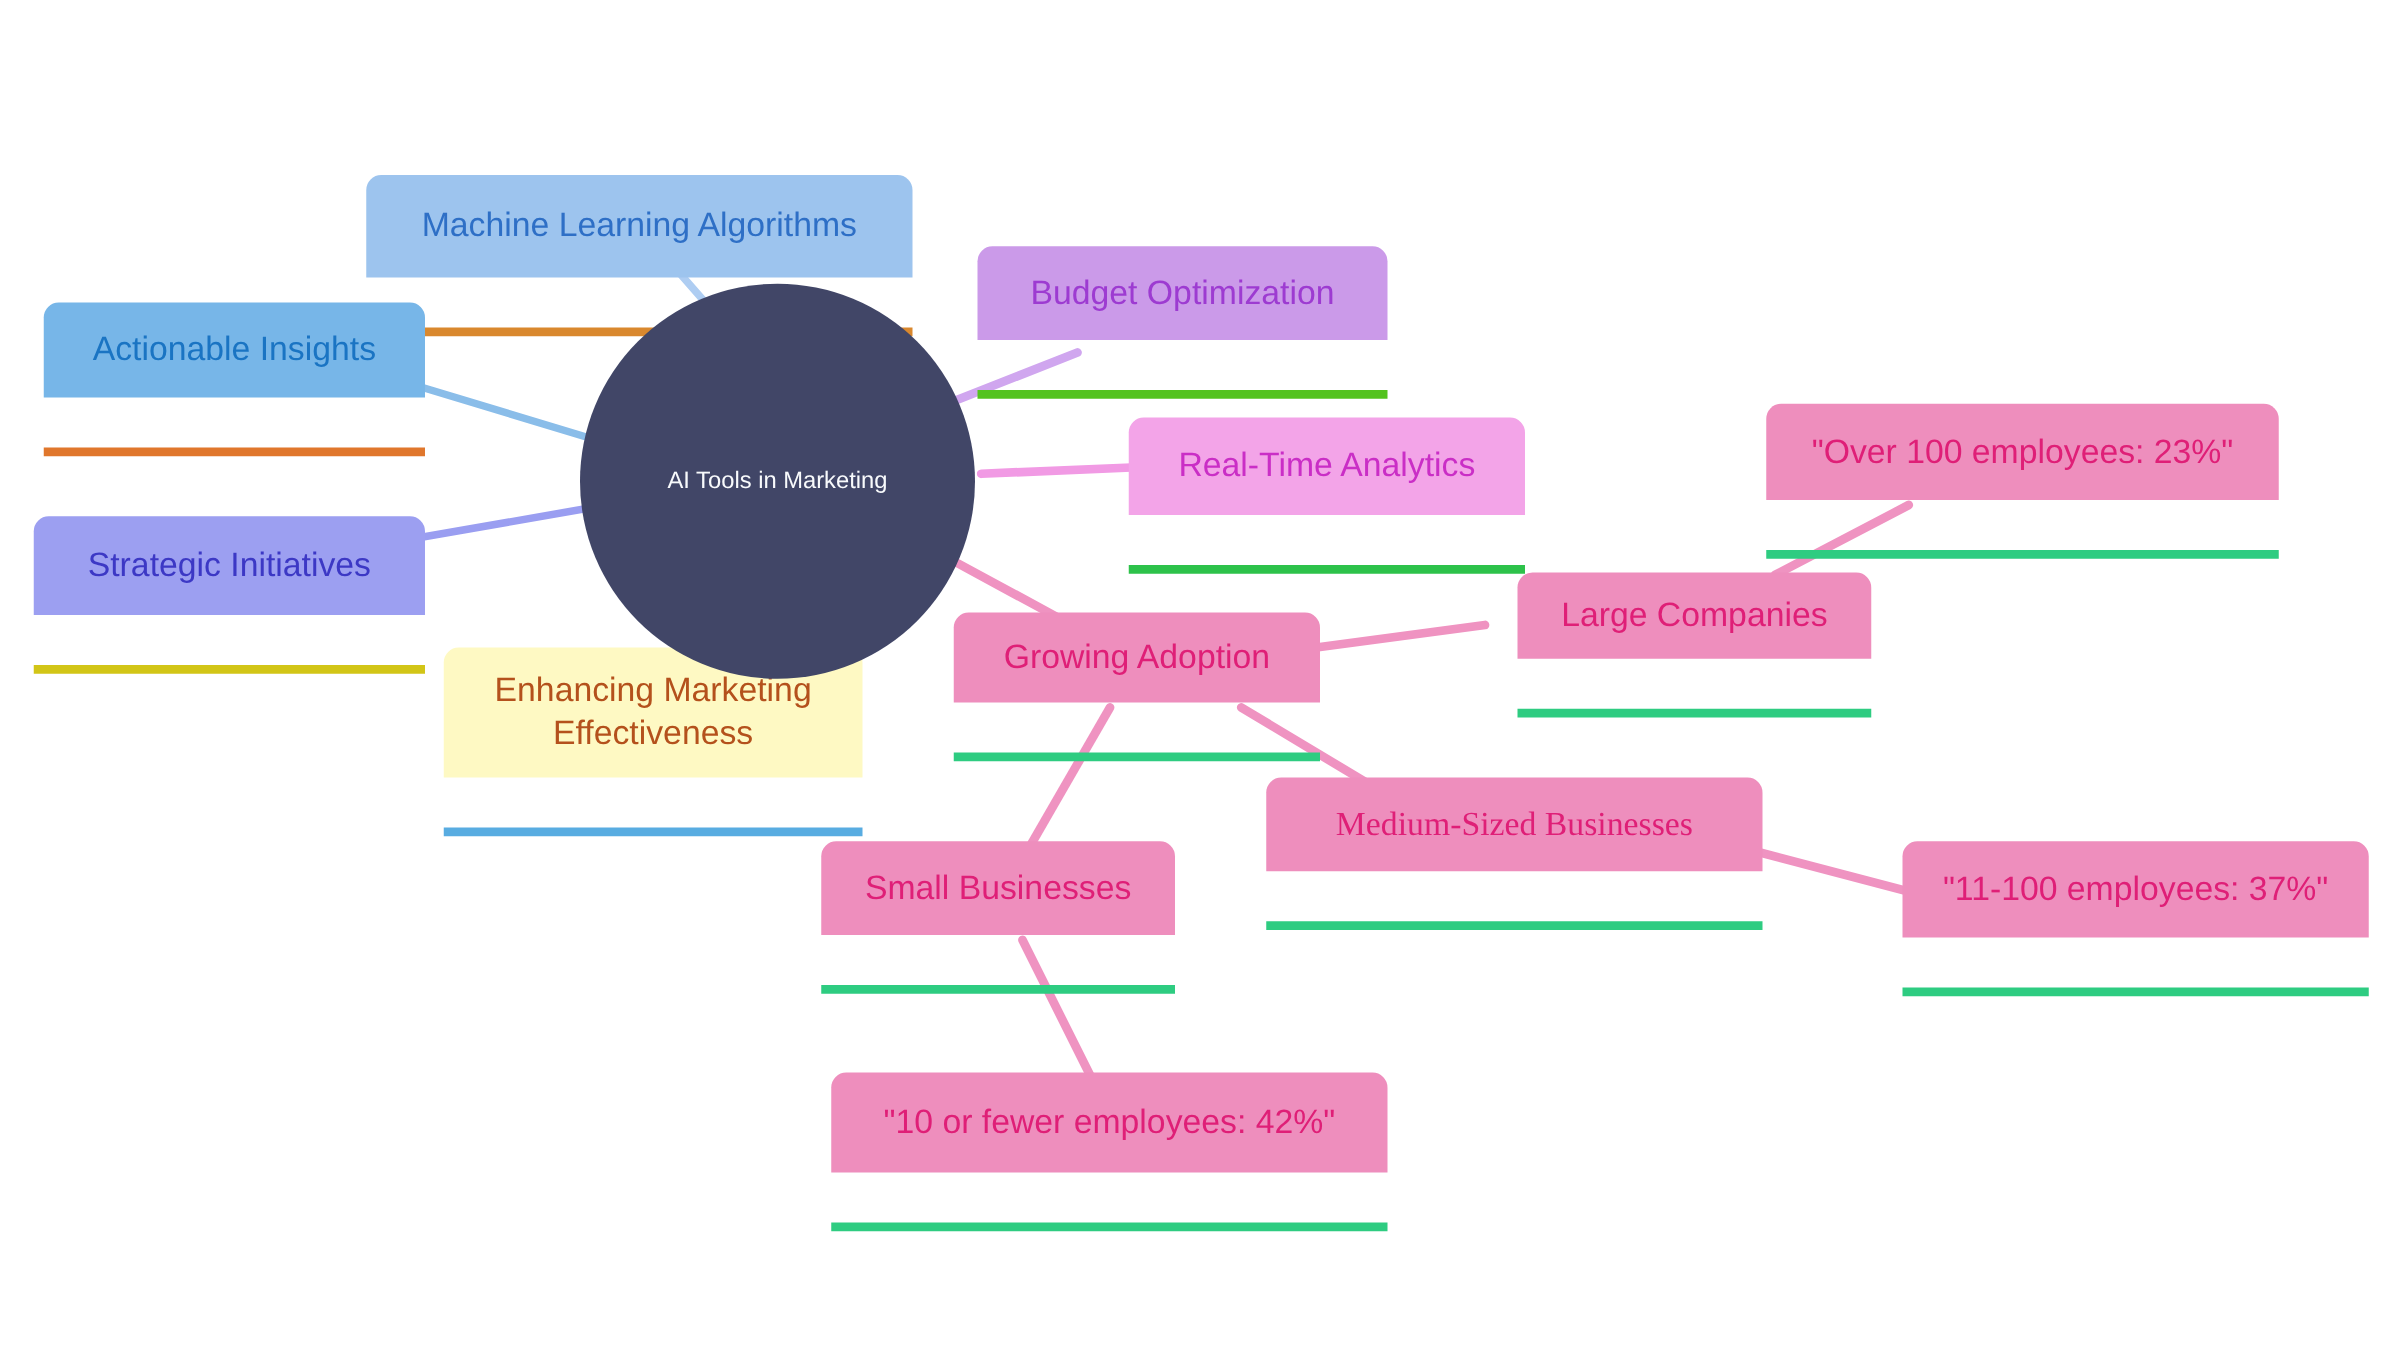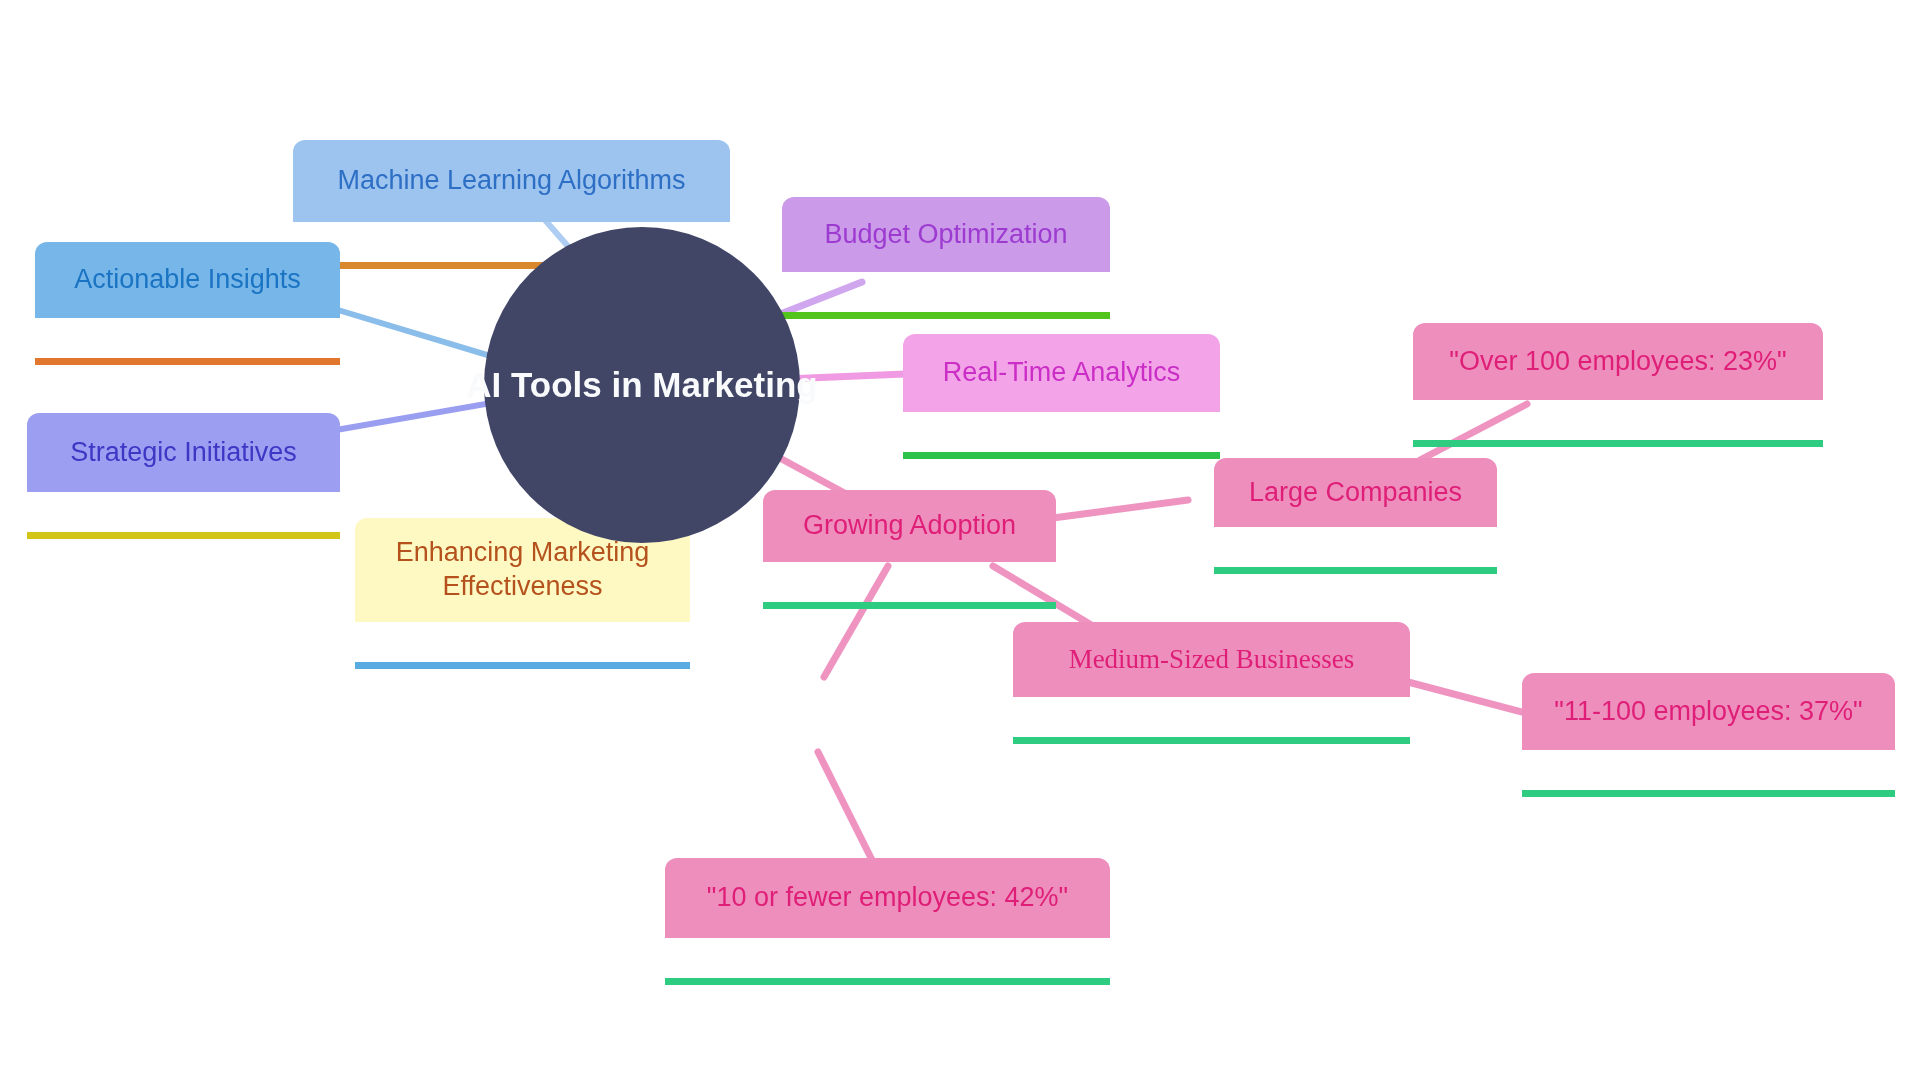--- a/index.html
+++ b/index.html
@@ -14,24 +14,24 @@
   #nodes{position:absolute;left:0;top:0;width:100%;height:100%;}
   .node{position:absolute;display:flex;flex-direction:column;cursor:pointer;gap:40px;}
   .nbox{
     display:flex;align-items:center;justify-content:center;
     border-radius:12px 12px 0 0;
     padding:0 16px;text-align:center;
     font-size:27px;line-height:1.25;font-weight:500;
   }
   .nbar{height:7px;width:100%;}
   .central{
-    position:absolute;left:484px;top:227px;width:316px;height:316px;
+    position:absolute;left:464px;top:227px;width:316px;height:316px;
     border-radius:50%;
     display:flex;align-items:center;justify-content:center;
-    font-size:35px;font-weight:700;white-space:nowrap;
+    font-size:19px;font-weight:400;white-space:nowrap;
     z-index:5;cursor:pointer;
   }
 </style>
 </head>
 <body>
 
 <div class="stage">
   <svg id="edges" xmlns="http://www.w3.org/2000/svg">
       <line x1="545" y1="220" x2="615" y2="300" stroke="#aecdf2" stroke-width="6" stroke-linecap="round"></line>
       <line x1="338" y1="310" x2="520" y2="365" stroke="#8abde9" stroke-width="6" stroke-linecap="round"></line>
@@ -84,19 +84,23 @@
         <div class="nbar" style="background: rgb(46, 204, 129);"></div>
       </div>
       <div class="node" style="left: 1013px; top: 622px; width: 397px; font-family: Liberation Serif, serif;">
         <div class="nbox" style="background: rgb(238, 142, 189); color: rgb(223, 31, 119); min-height: 75px;">Medium-Sized Businesses</div>
         <div class="nbar" style="background: rgb(46, 204, 129);"></div>
       </div>
       <div class="node" style="left: 1522px; top: 673px; width: 373px;">
         <div class="nbox" style="background: rgb(238, 142, 189); color: rgb(223, 31, 119); min-height: 77px;">"11-100 employees: 37%"</div>
         <div class="nbar" style="background: rgb(46, 204, 129);"></div>
       </div>
+      <div class="node" style="left: 657px; top: 673px; width: 283px;">
+        <div class="nbox" style="background: rgb(238, 142, 189); color: rgb(223, 31, 119); min-height: 75px;">Small Businesses</div>
+        <div class="nbar" style="background: rgb(46, 204, 129);"></div>
+      </div>
       <div class="node" style="left: 665px; top: 858px; width: 445px;">
         <div class="nbox" style="background: rgb(238, 142, 189); color: rgb(223, 31, 119); min-height: 80px;">"10 or fewer employees: 42%"</div>
         <div class="nbar" style="background: rgb(46, 204, 129);"></div>
       </div>
     </div>
   <div class="central" style="background: rgb(65, 70, 103); color: rgb(248, 250, 252);">AI Tools in Marketing</div>
 </div>
 
 </body></html>

